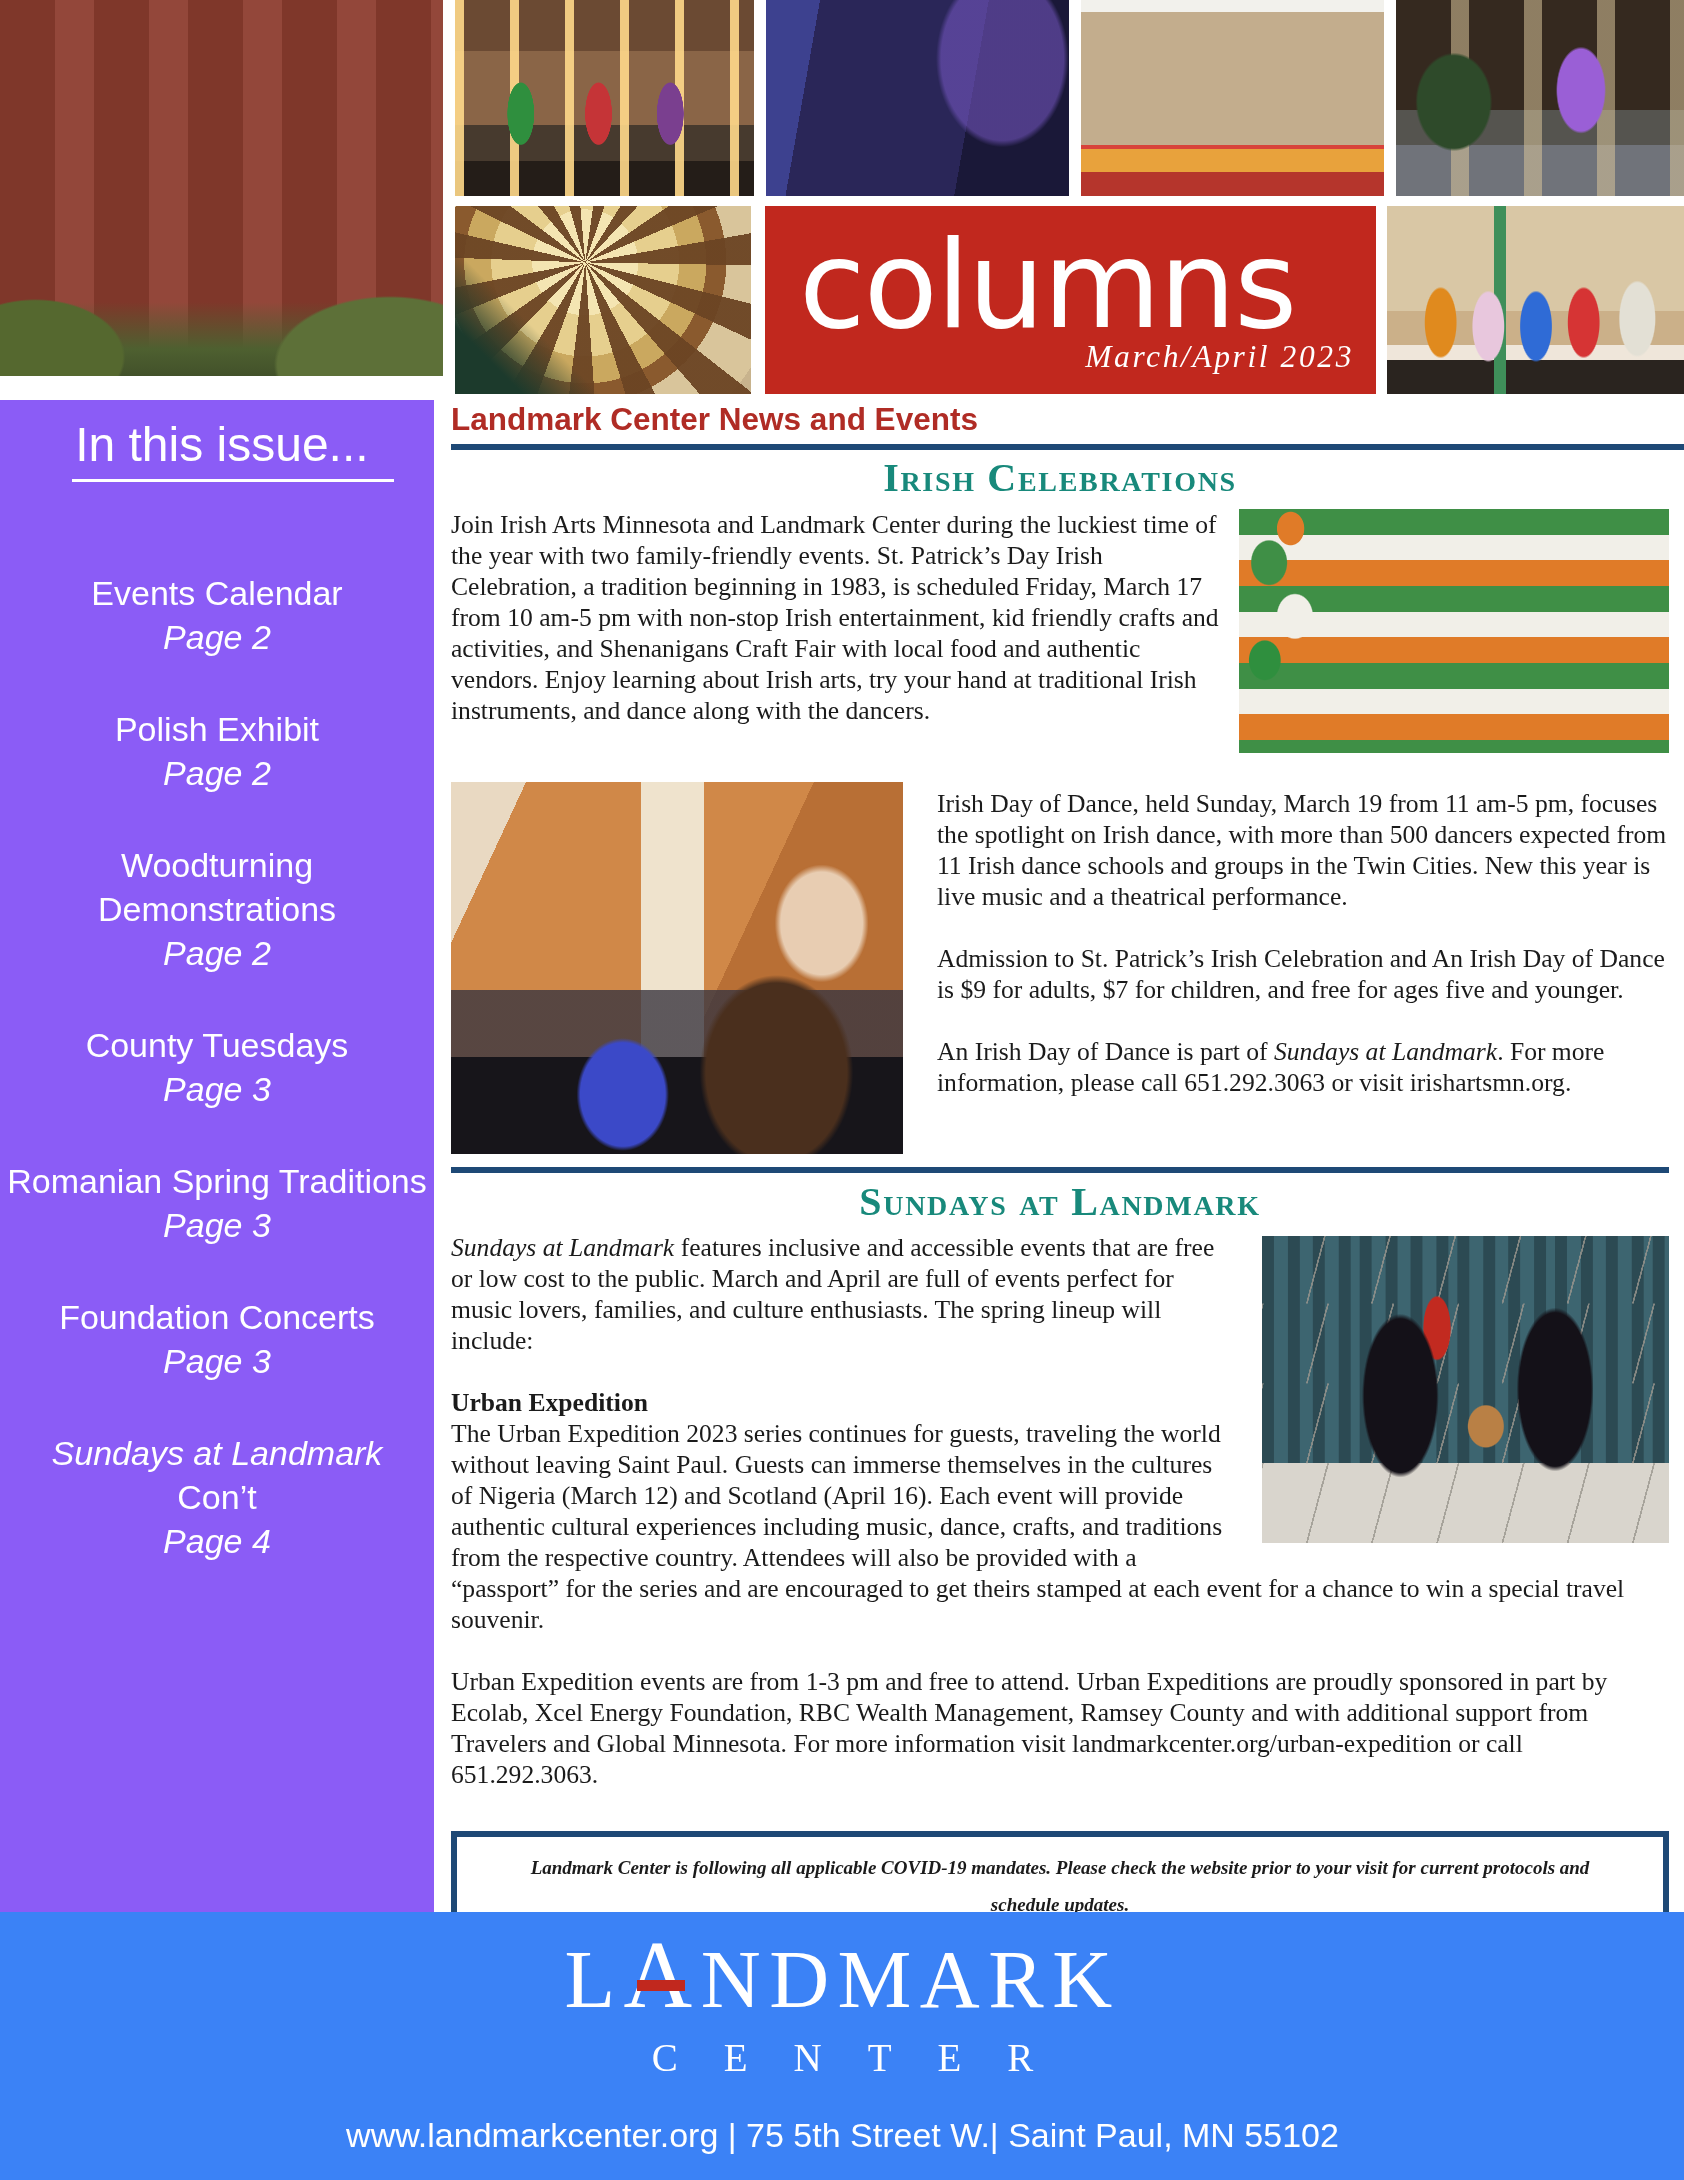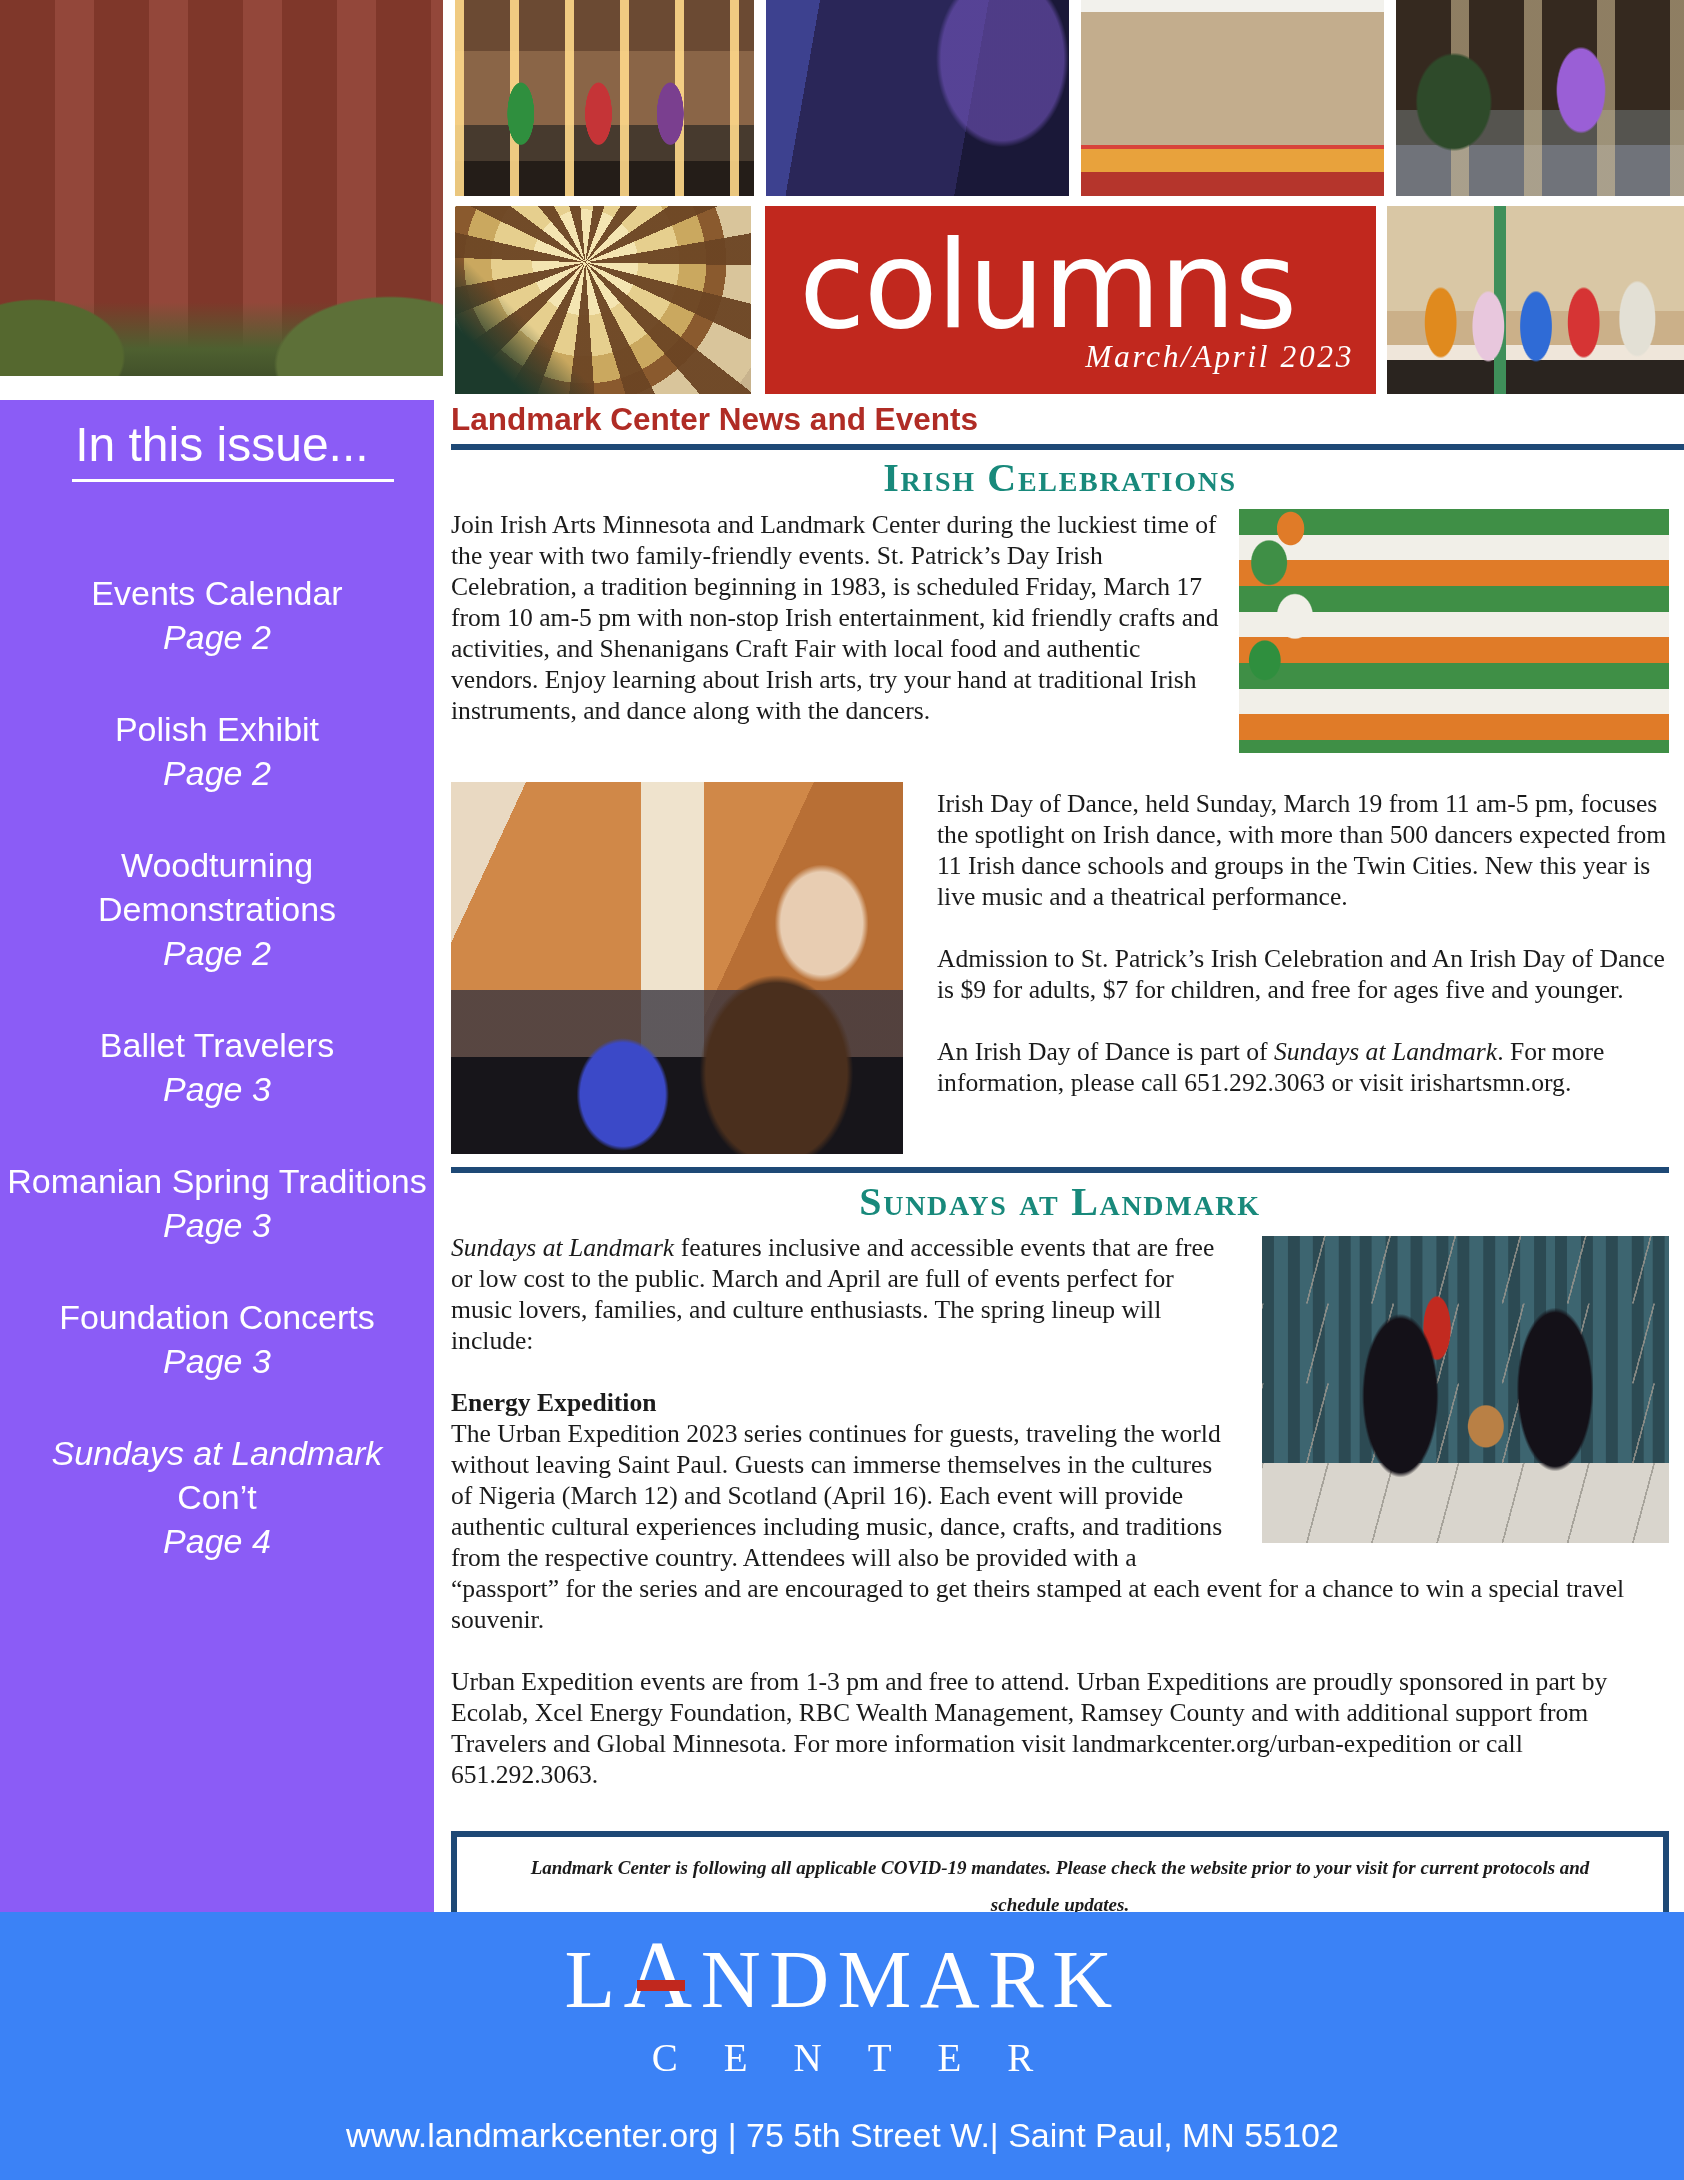--- a/index.html
+++ b/index.html
@@ -188,21 +188,21 @@
       </div>
       <div class="toc-item">
         <div class="ttl">Polish Exhibit</div>
         <div class="pg">Page 2</div>
       </div>
       <div class="toc-item">
         <div class="ttl">Woodturning Demonstrations</div>
         <div class="pg">Page 2</div>
       </div>
       <div class="toc-item">
-        <div class="ttl">Ballet Travelers</div>
+        <div class="ttl">County Tuesdays</div>
         <div class="pg">Page 3</div>
       </div>
       <div class="toc-item">
         <div class="ttl">Romanian Spring Traditions</div>
         <div class="pg">Page 3</div>
       </div>
       <div class="toc-item">
         <div class="ttl">Foundation Concerts</div>
         <div class="pg">Page 3</div>
       </div>
@@ -235,21 +235,21 @@
     </div>
 
     <div class="rule rule-mid"></div>
 
     <h2 class="sec">Sundays at Landmark</h2>
 
     <div>
       <div class="float-pic photo ph-african" title="African dance performance with drummers"></div>
       <div><em class="sal">Sundays at Landmark</em><span> features inclusive and accessible events that are free or low cost to the public. March and April are full of events perfect for music lovers, families, and culture enthusiasts. The spring lineup will include:</span></div>
       <div class="gap"></div>
-      <div class="bold-sub">Energy Expedition</div>
+      <div class="bold-sub">Urban Expedition</div>
       <div>The Urban Expedition 2023 series continues for guests, traveling the world without leaving Saint Paul. Guests can immerse themselves in the cultures of Nigeria (March 12) and Scotland (April 16). Each event will provide authentic cultural experiences including music, dance, crafts, and traditions from the respective country. Attendees will also be provided with a “passport” for the series and are encouraged to get theirs stamped at each event for a chance to win a special travel souvenir.</div>
       <div class="clear"></div>
       <div class="gap"></div>
       <div>Urban Expedition events are from 1-3 pm and free to attend. Urban Expeditions are proudly sponsored in part by Ecolab, Xcel Energy Foundation, RBC Wealth Management, Ramsey County and with additional support from Travelers and Global Minnesota. For more information visit landmarkcenter.org/urban-expedition or call 651.292.3063.</div>
     </div>
 
     <div class="notice">
       <span>Landmark Center is following all applicable COVID-19 mandates. Please check the website prior to your visit for current protocols and schedule updates.</span>
     </div>
   </div>

